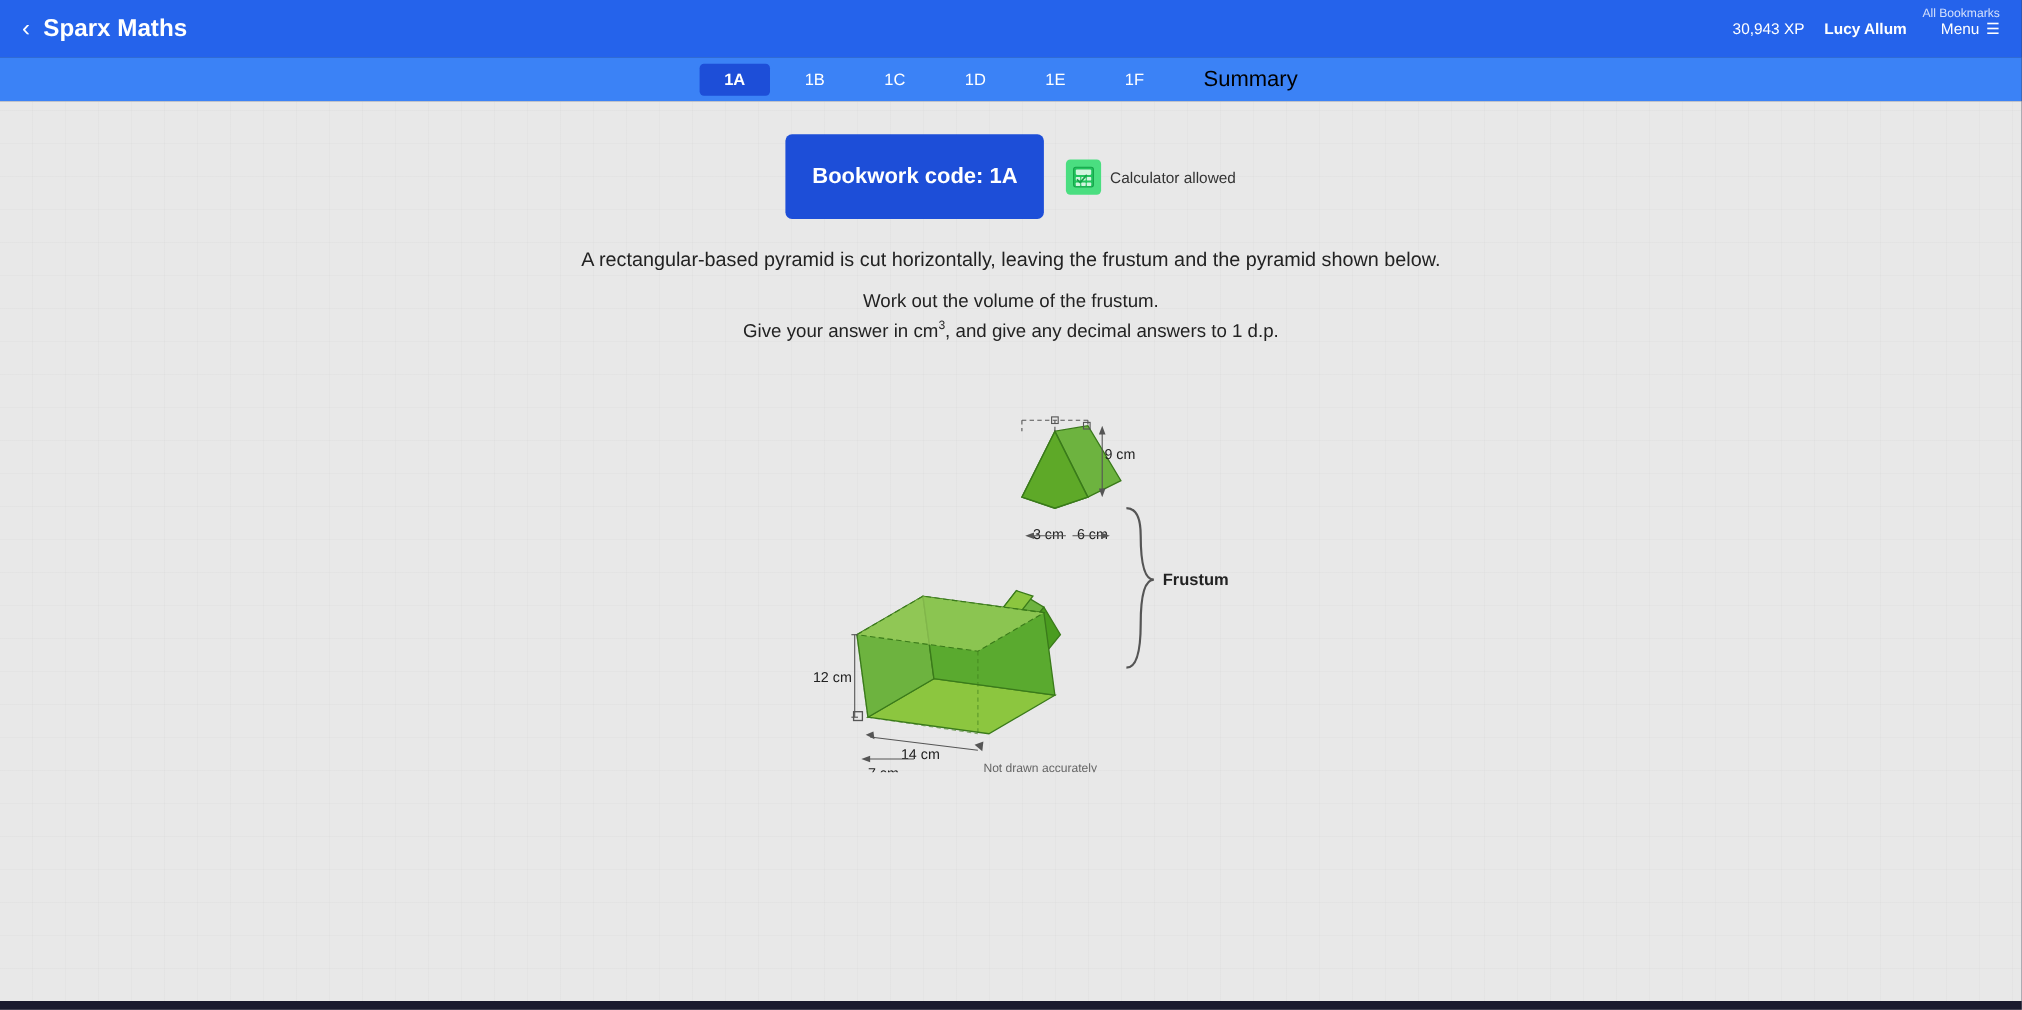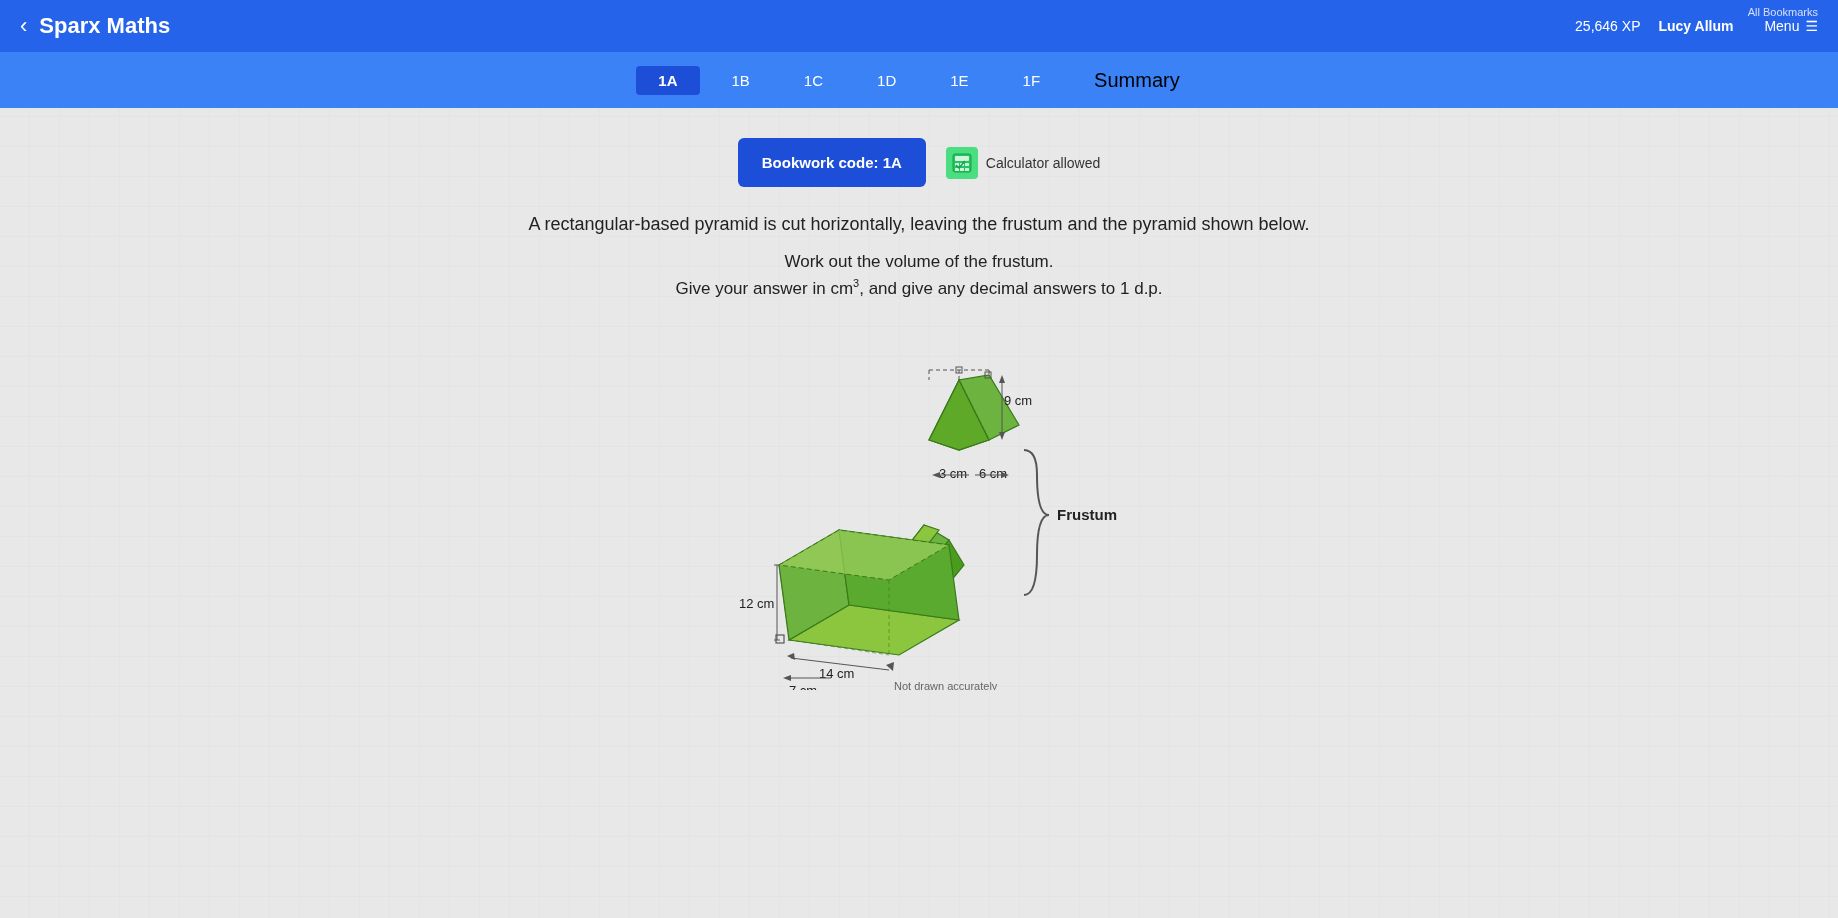--- a/index.html
+++ b/index.html
@@ -65,21 +65,21 @@
       top: 6px;
       right: 20px;
       color: white;
       font-size: 11px;
       opacity: 0.8;
     }
 
     
     .nav-tabs {
       background: #3b82f6;
-      height: 56px;
+      height: 40px;
       display: flex;
       align-items: center;
       justify-content: center;
       gap: 10px;
     }
     .nav-tab {
       color: white;
       padding: 6px 22px;
       border-radius: 4px;
       font-size: 15px;
@@ -114,22 +114,22 @@
       align-items: center;
       justify-content: center;
       gap: 20px;
       margin-bottom: 24px;
     }
     .bookwork-code-btn {
       background: #1d4ed8;
       color: white;
       border: none;
       border-radius: 6px;
-      padding: 16px 24px;
-      font-size: 15px;
+      padding: 27px 24px;
+      font-size: 20px;
       font-weight: bold;
       cursor: pointer;
     }
     .calculator-badge {
       display: flex;
       align-items: center;
       gap: 8px;
       font-size: 14px;
       color: #333;
     }
@@ -220,21 +220,21 @@
 </head>
 <body>
 
 <div class="top-bar">
   <div class="top-bar-left">
     <span class="back-arrow">‹</span>
     <span class="brand-title">Sparx Maths</span>
   </div>
   <div class="bookmarks-link">All Bookmarks</div>
   <div class="top-bar-right">
-    <span class="xp-label">25,646 XP</span>
+    <span class="xp-label">30,943 XP</span>
     <span class="user-label">Lucy Allum</span>
     <span class="menu-btn">
       <span>Menu</span>
       <span>☰</span>
     </span>
   </div>
 </div>
 
 <div class="nav-tabs">
   <span class="nav-tab active">1A</span>

